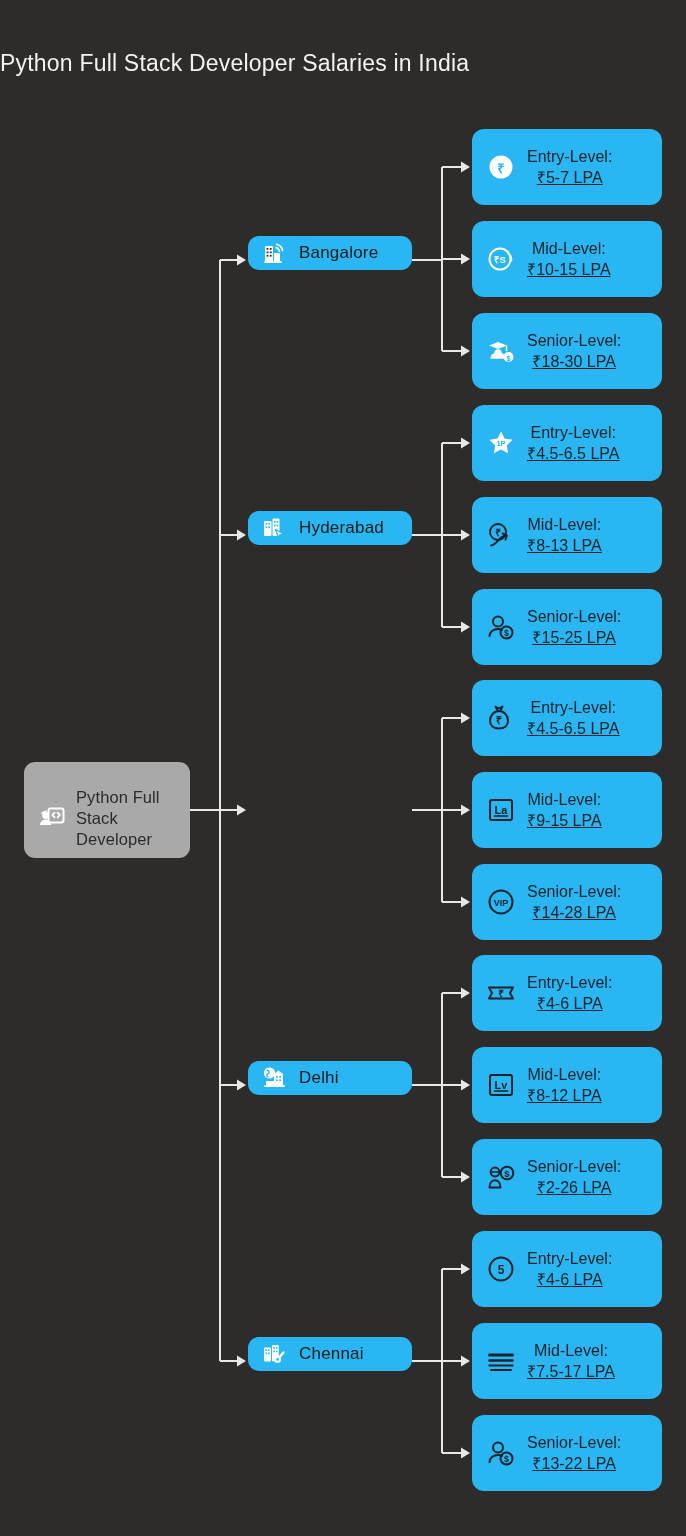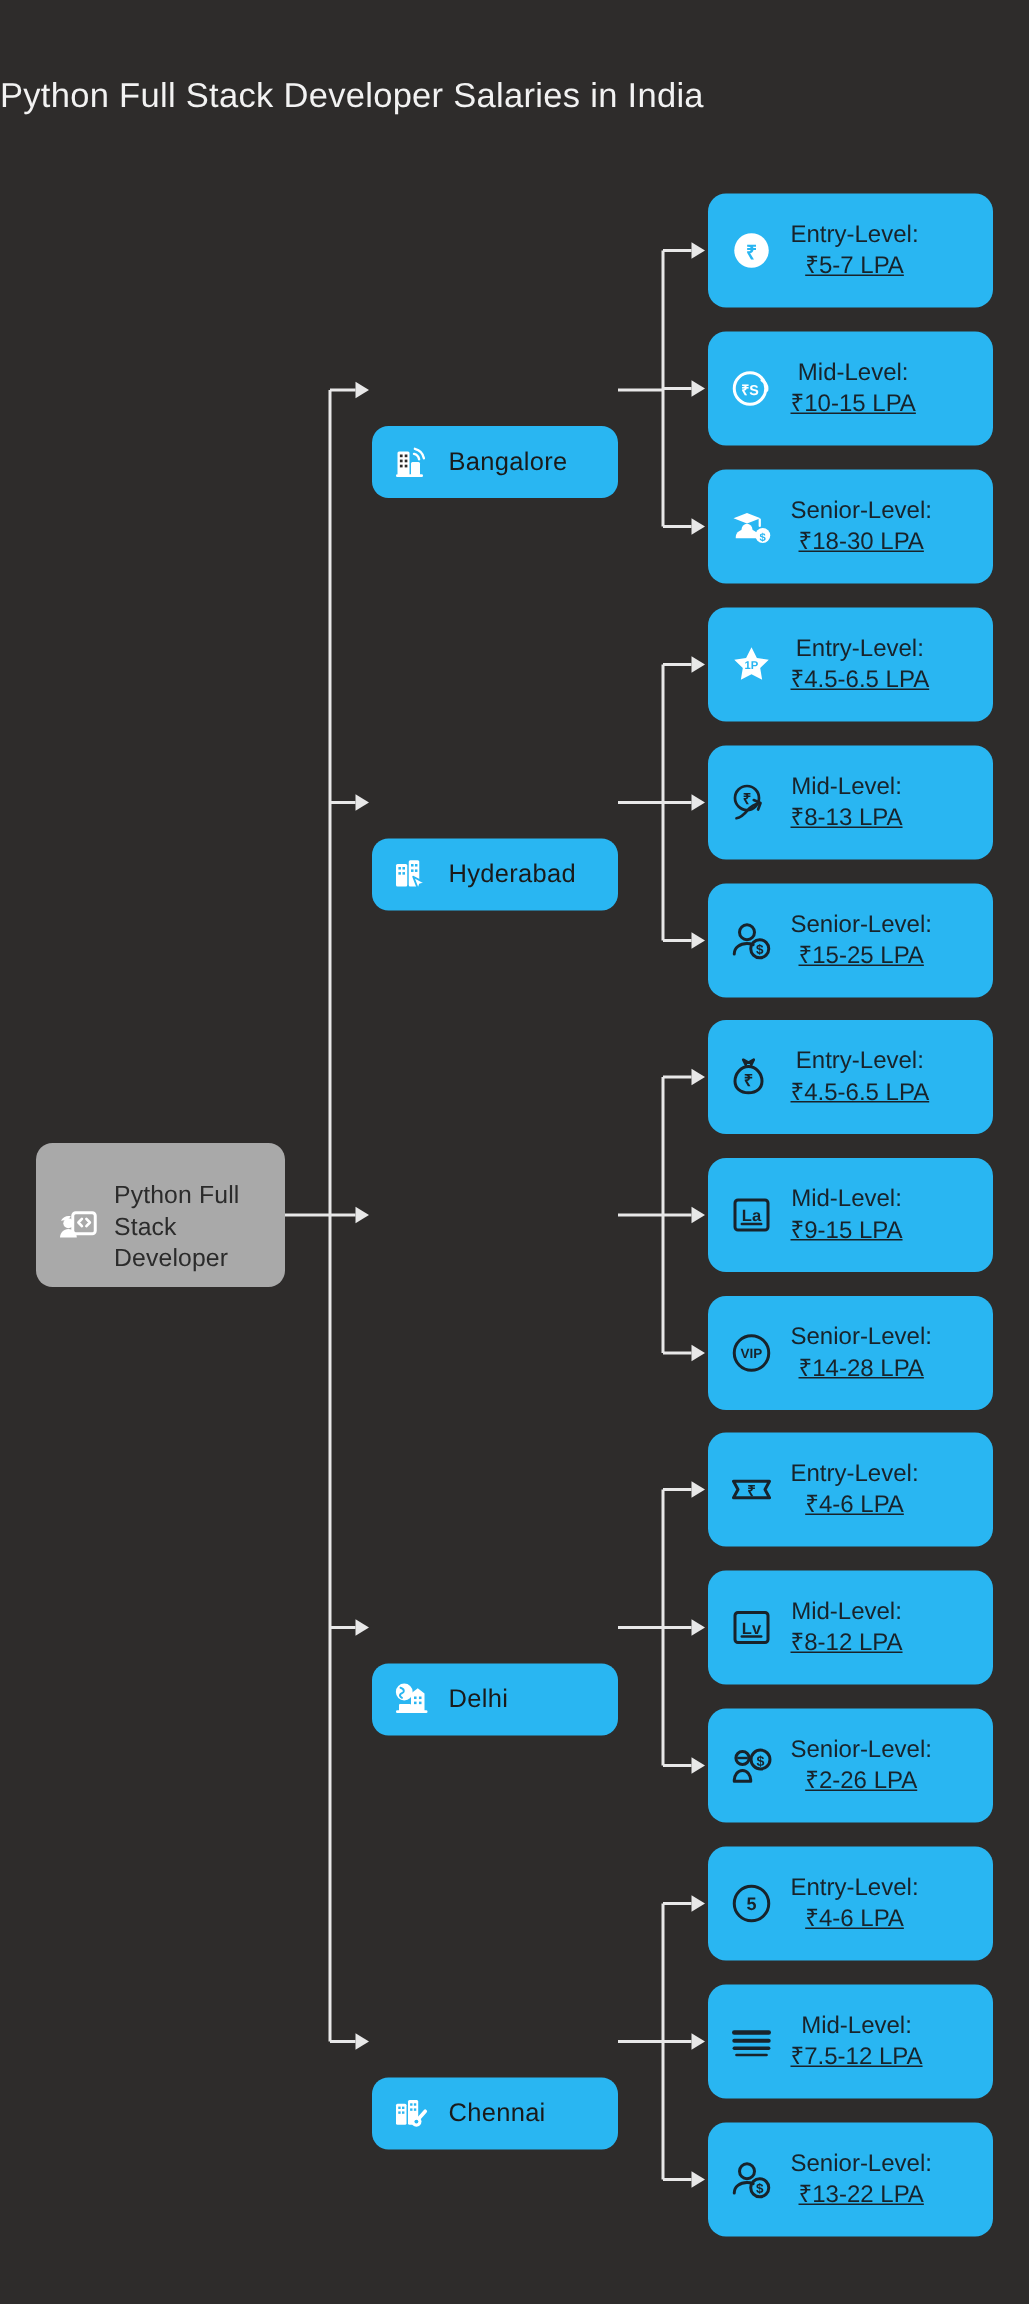--- a/index.html
+++ b/index.html
@@ -45,26 +45,25 @@
   }
   .root .label {
     color: #2b2b2b;
     font-size: 16.5px;
     line-height: 21px;
     letter-spacing: .1px;
   }
 
   .city {
     left: 248px;
-    width: 164px; height: 48px;
+    width: 164px; height: 34px;
     background: #29b6f2;
     border-radius: 11px;
     padding-left: 13px;
     gap: 11px;
-    margin-top: 48px;
   }
   .city .label {
     color: #1a1a1a;
     font-size: 17px;
     letter-spacing: .2px;
     white-space: nowrap;
   }
 
   .leaf {
     left: 472px;
@@ -453,21 +452,21 @@
         <g stroke="#18232b" stroke-linecap="round" fill="none">
           <path d="M3.5 9h23" stroke-width="3"></path>
           <path d="M3.5 14.5h23" stroke-width="2.6"></path>
           <path d="M3.5 19.5h23" stroke-width="2.2"></path>
           <path d="M5 24h20" stroke-width="1.8"></path>
         </g>
       </svg>
     </span>
     <span class="ltext">
       <span class="l1">Mid-Level:</span>
-      <span class="l2">₹7.5-12 LPA</span>
+      <span class="l2">₹7.5-17 LPA</span>
     </span>
   </div>
 
   <div class="node leaf" style="top:1415px">
     <span class="ico">
       <svg width="30" height="30" viewBox="0 0 30 30">
         <circle cx="12" cy="9.5" r="5" fill="none" stroke="#18232b" stroke-width="2"></circle>
         <path d="M3.5 24c0-4.2 3.8-7 8.5-7 1.5 0 2.9.3 4.1.8" fill="none" stroke="#18232b" stroke-width="2" stroke-linecap="round"></path>
         <circle cx="20.5" cy="20.5" r="6" fill="none" stroke="#18232b" stroke-width="2"></circle>
         <text x="20.5" y="24.2" font-family="'Liberation Sans',sans-serif" font-size="9" font-weight="bold" fill="#18232b" text-anchor="middle">$</text>

